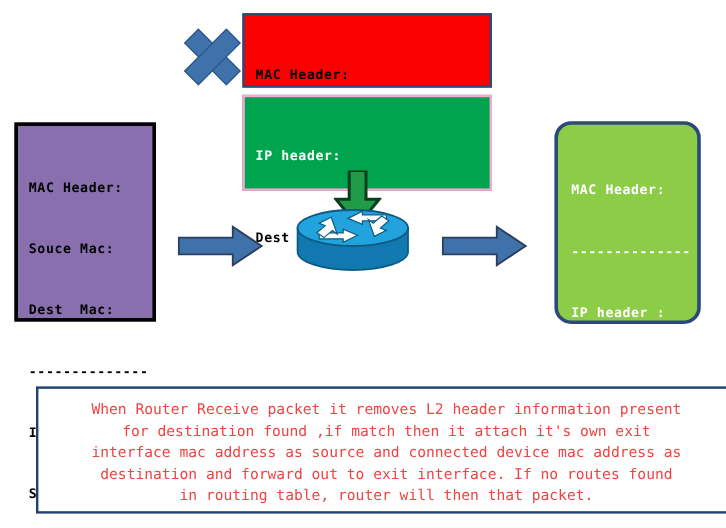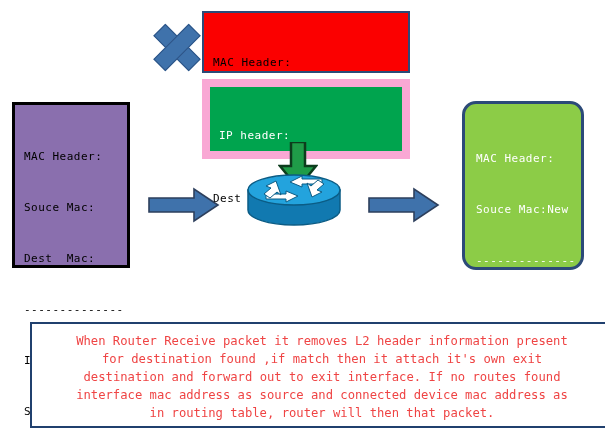--- a/index.html
+++ b/index.html
@@ -14,21 +14,21 @@
     background: #ffffff;
     overflow: hidden;
     font-family: "DejaVu Sans Mono", "Liberation Mono", monospace;
   }
 
   
   .pkt {
     position: absolute;
     box-sizing: border-box;
     font-family: "DejaVu Sans Mono", "Liberation Mono", monospace;
-    font-weight: normal;
+    font-weight: bold;
     white-space: pre;
     line-height: 17px;
     letter-spacing: 0.5px;
   }
   .pkt .ln { display: block; }
 
   
   #pkt-left {
     left: 12px; top: 102px;
     width: 118px; height: 166px;
@@ -48,21 +48,21 @@
     color: #000000;
     font-size: 11px;
     padding: 7px 0 0 9px;
   }
 
   
   #pkt-ip {
     left: 202px; top: 79px;
     width: 208px; height: 80px;
     background: #00a44e;
-    border: 8px solid #f9a8d4;
+    border: 2px solid #f9a8d4;
     color: #ffffff;
     font-size: 11px;
     padding: 6px 0 0 9px;
   }
 
   
   #pkt-right {
     left: 462px; top: 101px;
     width: 122px; height: 169px;
     background: #8ccc47;
@@ -194,30 +194,29 @@
   </div>
 
   <div class="arrow-right" id="arrow-out">
     <svg width="72" height="36" viewBox="0 0 72 36">
       <polygon points="1,11 46,11 46,2 70,18 46,34 46,25 1,25" fill="#3f72ab" stroke="#2d3f5c" stroke-width="1.6"></polygon>
     </svg>
   </div>
 
   <div class="pkt" id="pkt-right">
     <span class="ln">MAC Header:</span>
-    <span class="ln">Souce Mac:New</span>
     <span class="ln">--------------</span>
     <span class="ln">IP header :</span>
     <span class="ln">Source IP:X</span>
     
     
     
   </div>
 
   <div id="caption">
     <span class="cline">When Router Receive packet it removes L2 header information present</span>
     <span class="cline">for destination found ,if match then it attach it's own exit</span>
+    <span class="cline">interface mac address as source and connected device mac address as</span>
     <span class="cline">destination and forward out to exit interface. If no routes found</span>
-    <span class="cline">interface mac address as source and connected device mac address as</span>
     <span class="cline">in routing table, router will then that packet.</span>
   </div>
 
 </div>
 
 </body></html>

